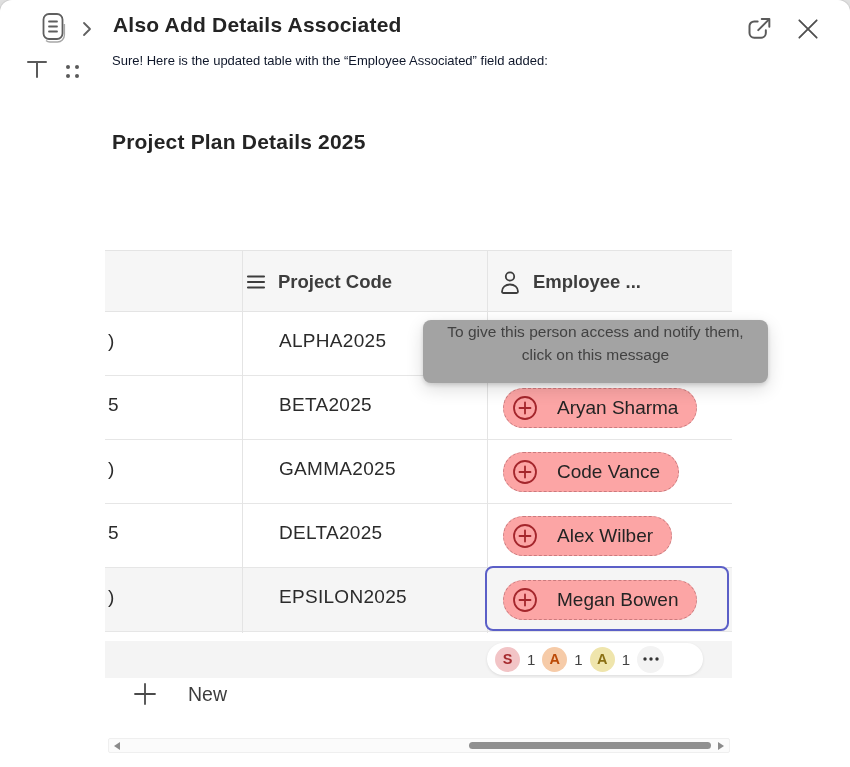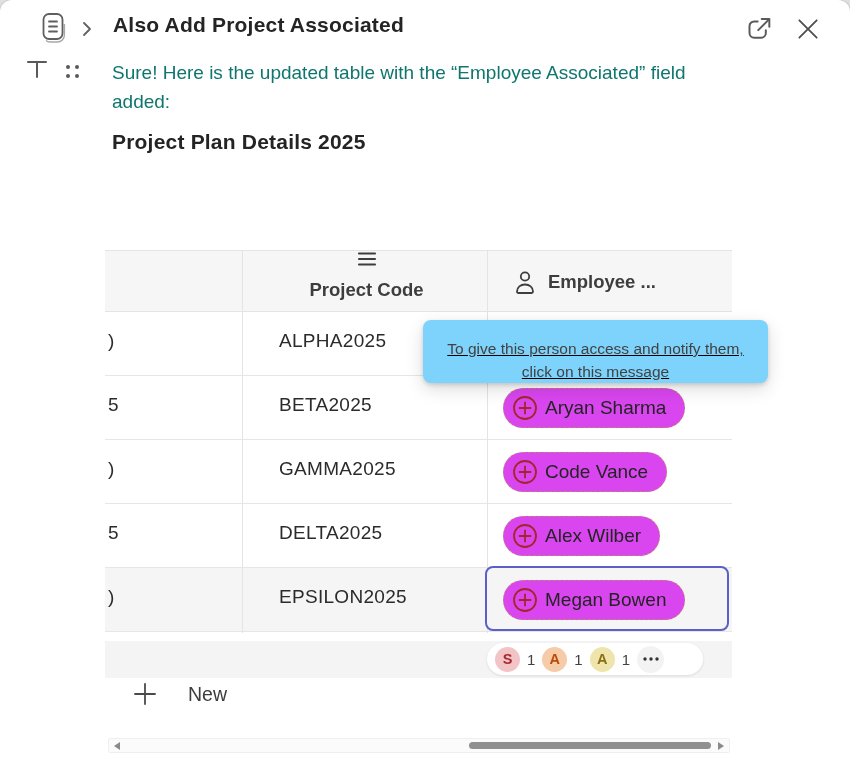--- a/index.html
+++ b/index.html
@@ -12,52 +12,52 @@
   .crumb-chevron{position:absolute;left:81px;top:20px;}
   .title{position:absolute;left:113px;top:13px;font-size:21px;font-weight:600;color:#242424;letter-spacing:.2px;}
   .icon-btn{position:absolute;top:13px;width:32px;height:32px;display:flex;align-items:center;justify-content:center;cursor:pointer;border-radius:4px;}
   .share-btn{left:744px;}
   .close-btn{left:792px;}
 
   
   .msg-tools{position:absolute;left:24px;top:56px;display:flex;gap:16px;align-items:center;}
   .drag-dots{display:grid;grid-template-columns:4px 4px;grid-template-rows:4px 4px;gap:5px;margin-top:4px;}
   .drag-dots i{width:4px;height:4px;border-radius:50%;background:#5a5a5a;}
-  .msg-text{position:absolute;left:112px;top:46px;width:618px;font-size:19px;line-height:29px;color:#0f766e;margin-top:12px;}
+  .msg-text{position:absolute;left:112px;top:46px;width:618px;font-size:13px;line-height:29px;color:#0f172a;}
   .doc-heading{position:absolute;left:112px;top:130px;font-size:21px;font-weight:700;color:#242424;letter-spacing:.2px;}
 
   
   .tbl{position:absolute;left:105px;top:250px;width:627px;height:383px;overflow:hidden;}
   .thead{position:absolute;left:0;top:0;width:100%;height:62px;background:#f6f6f6;
          border-top:1px solid #e4e4e4;border-bottom:1px solid #e4e4e4;box-sizing:border-box;}
   .hcell{position:absolute;top:0;height:62px;display:flex;align-items:center;gap:12px;
          font-size:18.5px;font-weight:700;color:#3d3d3d;}
   .hc1{left:0;width:137px;}
-  .hc2{left:137px;width:245px;padding-left:4px;box-sizing:border-box;flex-direction:column;}
-  .hc3{left:382px;width:245px;padding-left:27px;box-sizing:border-box;}
+  .hc2{left:137px;width:245px;padding-left:4px;box-sizing:border-box;}
+  .hc3{left:382px;width:245px;padding-left:12px;box-sizing:border-box;}
   .vline{position:absolute;top:0;width:1px;height:383px;background:#e4e4e4;}
   .vl1{left:137px;} .vl2{left:382px;}
   .trow{position:absolute;left:0;width:100%;height:64px;border-bottom:1px solid #e6e6e6;box-sizing:border-box;}
   .trow.selected{background:#f5f5f5;}
   .cell-frag{position:absolute;left:3px;top:18px;font-size:19px;color:#2b2b2b;}
   .cell-code{position:absolute;left:154px;top:18px;font-size:19px;color:#2b2b2b;letter-spacing:.3px;margin-left:20px;}
   .cell-emp{position:absolute;left:398px;top:12px;z-index:3;}
 
   .sel-box{position:absolute;left:380px;top:316px;width:244px;height:65px;background:#f5f5f5;
            border:2px solid #5b5fc7;border-radius:8px;box-sizing:border-box;z-index:2;}
 
   
-  .pill{display:inline-flex;align-items:center;gap:6px;height:38px;padding:0 18px 0 7px;
-        border:1.6px dashed #cb7a7d;border-radius:20px;background:#d946ef;cursor:pointer;}
+  .pill{display:inline-flex;align-items:center;gap:18px;height:38px;padding:0 18px 0 7px;
+        border:1.6px dashed #cb7a7d;border-radius:20px;background:#fca5a5;cursor:pointer;}
   .pill-label{font-size:19px;color:#242424;white-space:nowrap;}
 
   
-  .tooltip{position:absolute;left:423px;top:320px;width:345px;height:63px;background:#7dd3fc;border-radius:8px;
+  .tooltip{position:absolute;left:423px;top:320px;width:345px;height:63px;background:#a3a3a3;border-radius:8px;
            box-shadow:0 2px 4px rgba(0,0,0,.14),0 6px 18px rgba(0,0,0,.14);z-index:10;
-           display:flex;align-items:flex-end;justify-content:center;text-decoration:underline;}
+           display:flex;align-items:flex-start;justify-content:center;}
   .tooltip-text{width:300px;text-align:center;font-size:15.5px;line-height:23px;color:#424242;}
 
   
   .foot-band{position:absolute;left:105px;top:641px;width:627px;height:37px;background:#f4f4f4;}
   .face-strip{position:absolute;left:382px;top:2px;width:216px;height:32px;background:#ffffff;border-radius:16px;
               box-shadow:0 1px 3px rgba(0,0,0,.10);display:flex;align-items:center;gap:7px;padding:0 8px;box-sizing:border-box;}
   .badge{width:25px;height:25px;border-radius:50%;display:flex;align-items:center;justify-content:center;
          font-size:14.5px;font-weight:700;cursor:pointer;}
   .badge-0{background:#f2c4c6;color:#a52a2e;}
   .badge-1{background:#f6cba8;color:#bc4b09;}
@@ -93,21 +93,21 @@
         <line x1="9" y1="14.5" x2="17" y2="14.5" stroke="#5f5f5f" stroke-width="1.8" stroke-linecap="round"></line>
         <line x1="9" y1="19.5" x2="17" y2="19.5" stroke="#5f5f5f" stroke-width="1.8" stroke-linecap="round"></line>
         <path d="M6 28.6 c1 .9 2.4 1.4 3.9 1.4 h7.6 c3.8 0 6.9-3.1 6.9-6.9 V12" stroke="#5f5f5f" stroke-width="1.4" fill="none" opacity=".55"></path>
       </svg>
     </span>
     <span class="crumb-chevron">
       <svg width="12" height="18" viewBox="0 0 12 18" fill="none">
         <path d="M3 3 L9 9 L3 15" stroke="#616161" stroke-width="1.8" stroke-linecap="round" stroke-linejoin="round"></path>
       </svg>
     </span>
-    <span class="title">Also Add Project Associated</span>
+    <span class="title">Also Add Details Associated</span>
     <span class="icon-btn share-btn">
       <svg width="28" height="28" viewBox="0 0 24 24" fill="none">
         <path d="M10 5.5 H7 C4.8 5.5 3 7.3 3 9.5 v6 C3 17.7 4.8 19.5 7 19.5 h6 c2.2 0 4-1.8 4-4 V13" stroke="#5a5a5a" stroke-width="1.7" stroke-linecap="round"></path>
         <path d="M13.5 3.5 H20 V10" stroke="#5a5a5a" stroke-width="1.7" stroke-linecap="round" stroke-linejoin="round"></path>
         <path d="M19.5 4 L10.5 13" stroke="#5a5a5a" stroke-width="1.7" stroke-linecap="round"></path>
       </svg>
     </span>
     <span class="icon-btn close-btn">
       <svg width="26" height="26" viewBox="0 0 24 24" fill="none">
         <path d="M4 4 L20 20 M20 4 L4 20" stroke="#4f4f4f" stroke-width="1.7" stroke-linecap="round"></path>

